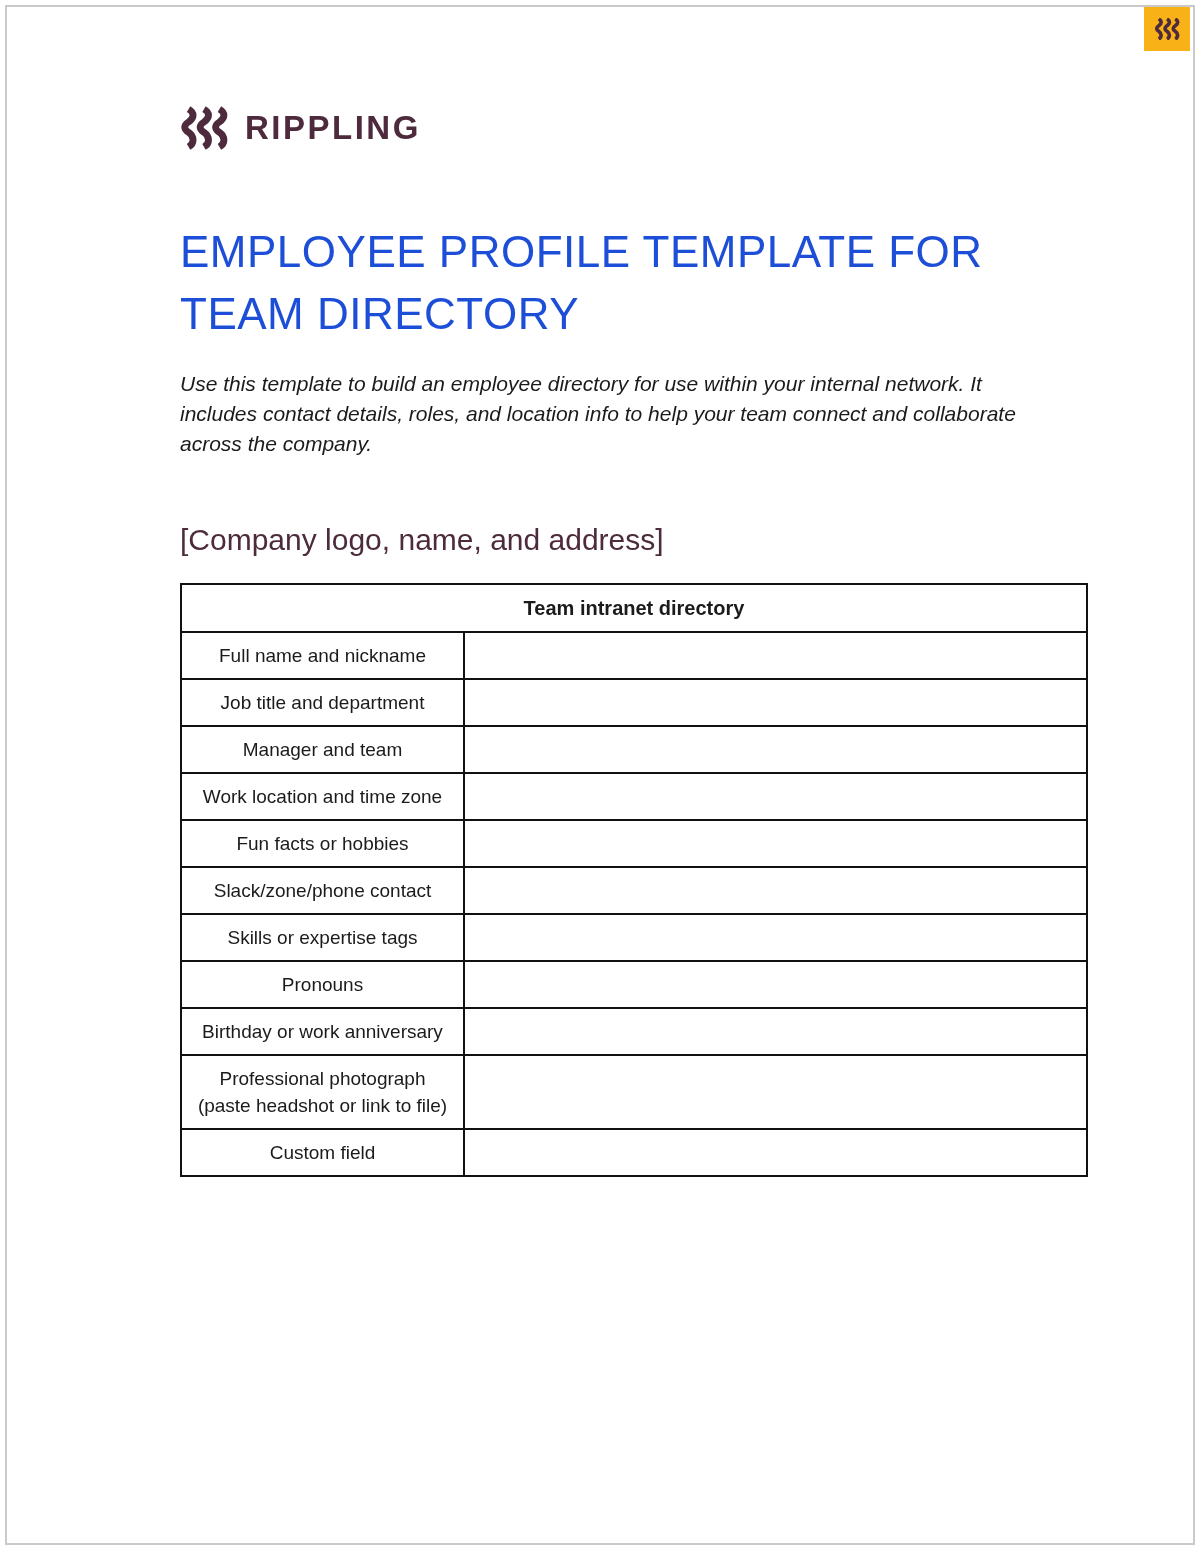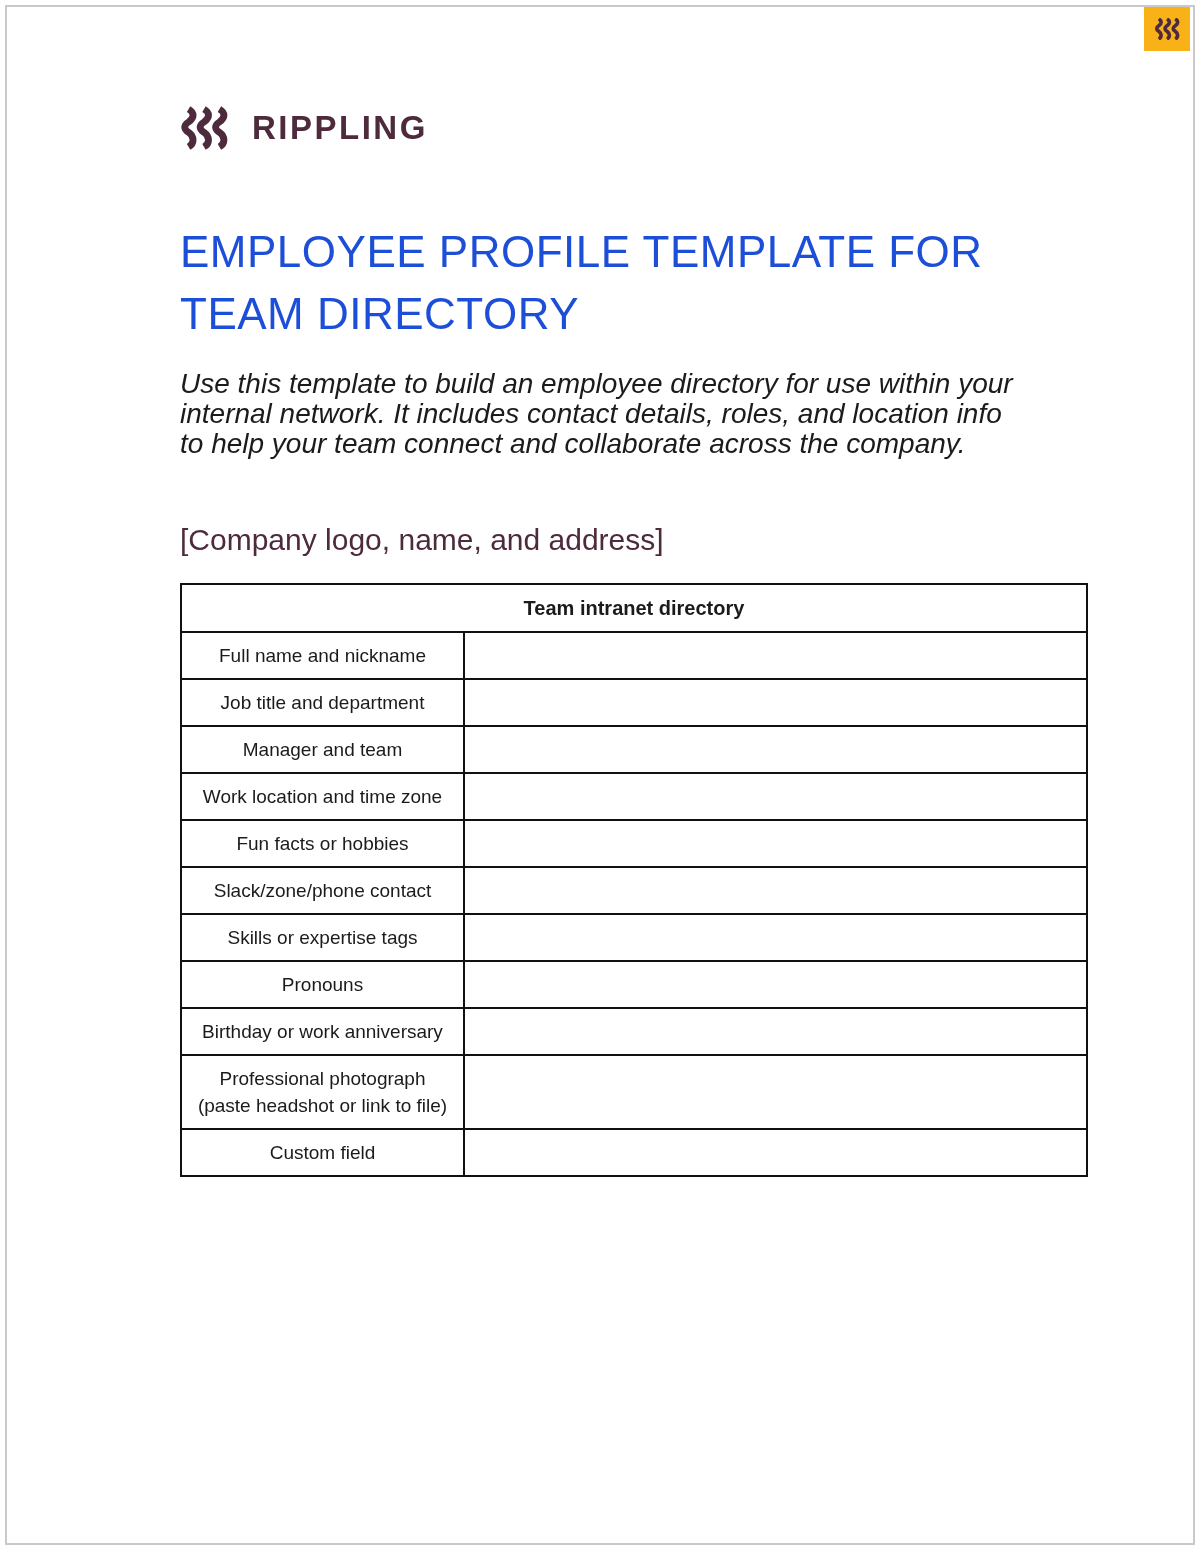--- a/index.html
+++ b/index.html
@@ -31,21 +31,21 @@
     display: flex;
     align-items: center;
     justify-content: center;
   }
 
   
   .logo-block {
     margin-top: 98px;
     display: flex;
     align-items: center;
-    gap: 24px;
+    gap: 17px;
   }
   .logo-mark { display: block; }
   .wordmark {
     font-size: 33px;
     font-weight: bold;
     letter-spacing: 2.5px;
     color: #4d2b3d;
   }
 
   
@@ -55,21 +55,21 @@
     font-size: 44px;
     line-height: 62px;
     font-weight: 400;
     letter-spacing: 0.5px;
     color: #1d4ed8;
   }
   .doc-intro {
     margin-top: 24px;
     max-width: 852px;
     font-style: italic;
-    font-size: 28px;
+    font-size: 21px;
     line-height: 30px;
     color: #1b1b1b;
   }
   .section-heading {
     margin-top: 64px;
     font-size: 30px;
     font-weight: 400;
     color: #4d2b3d;
   }
 

